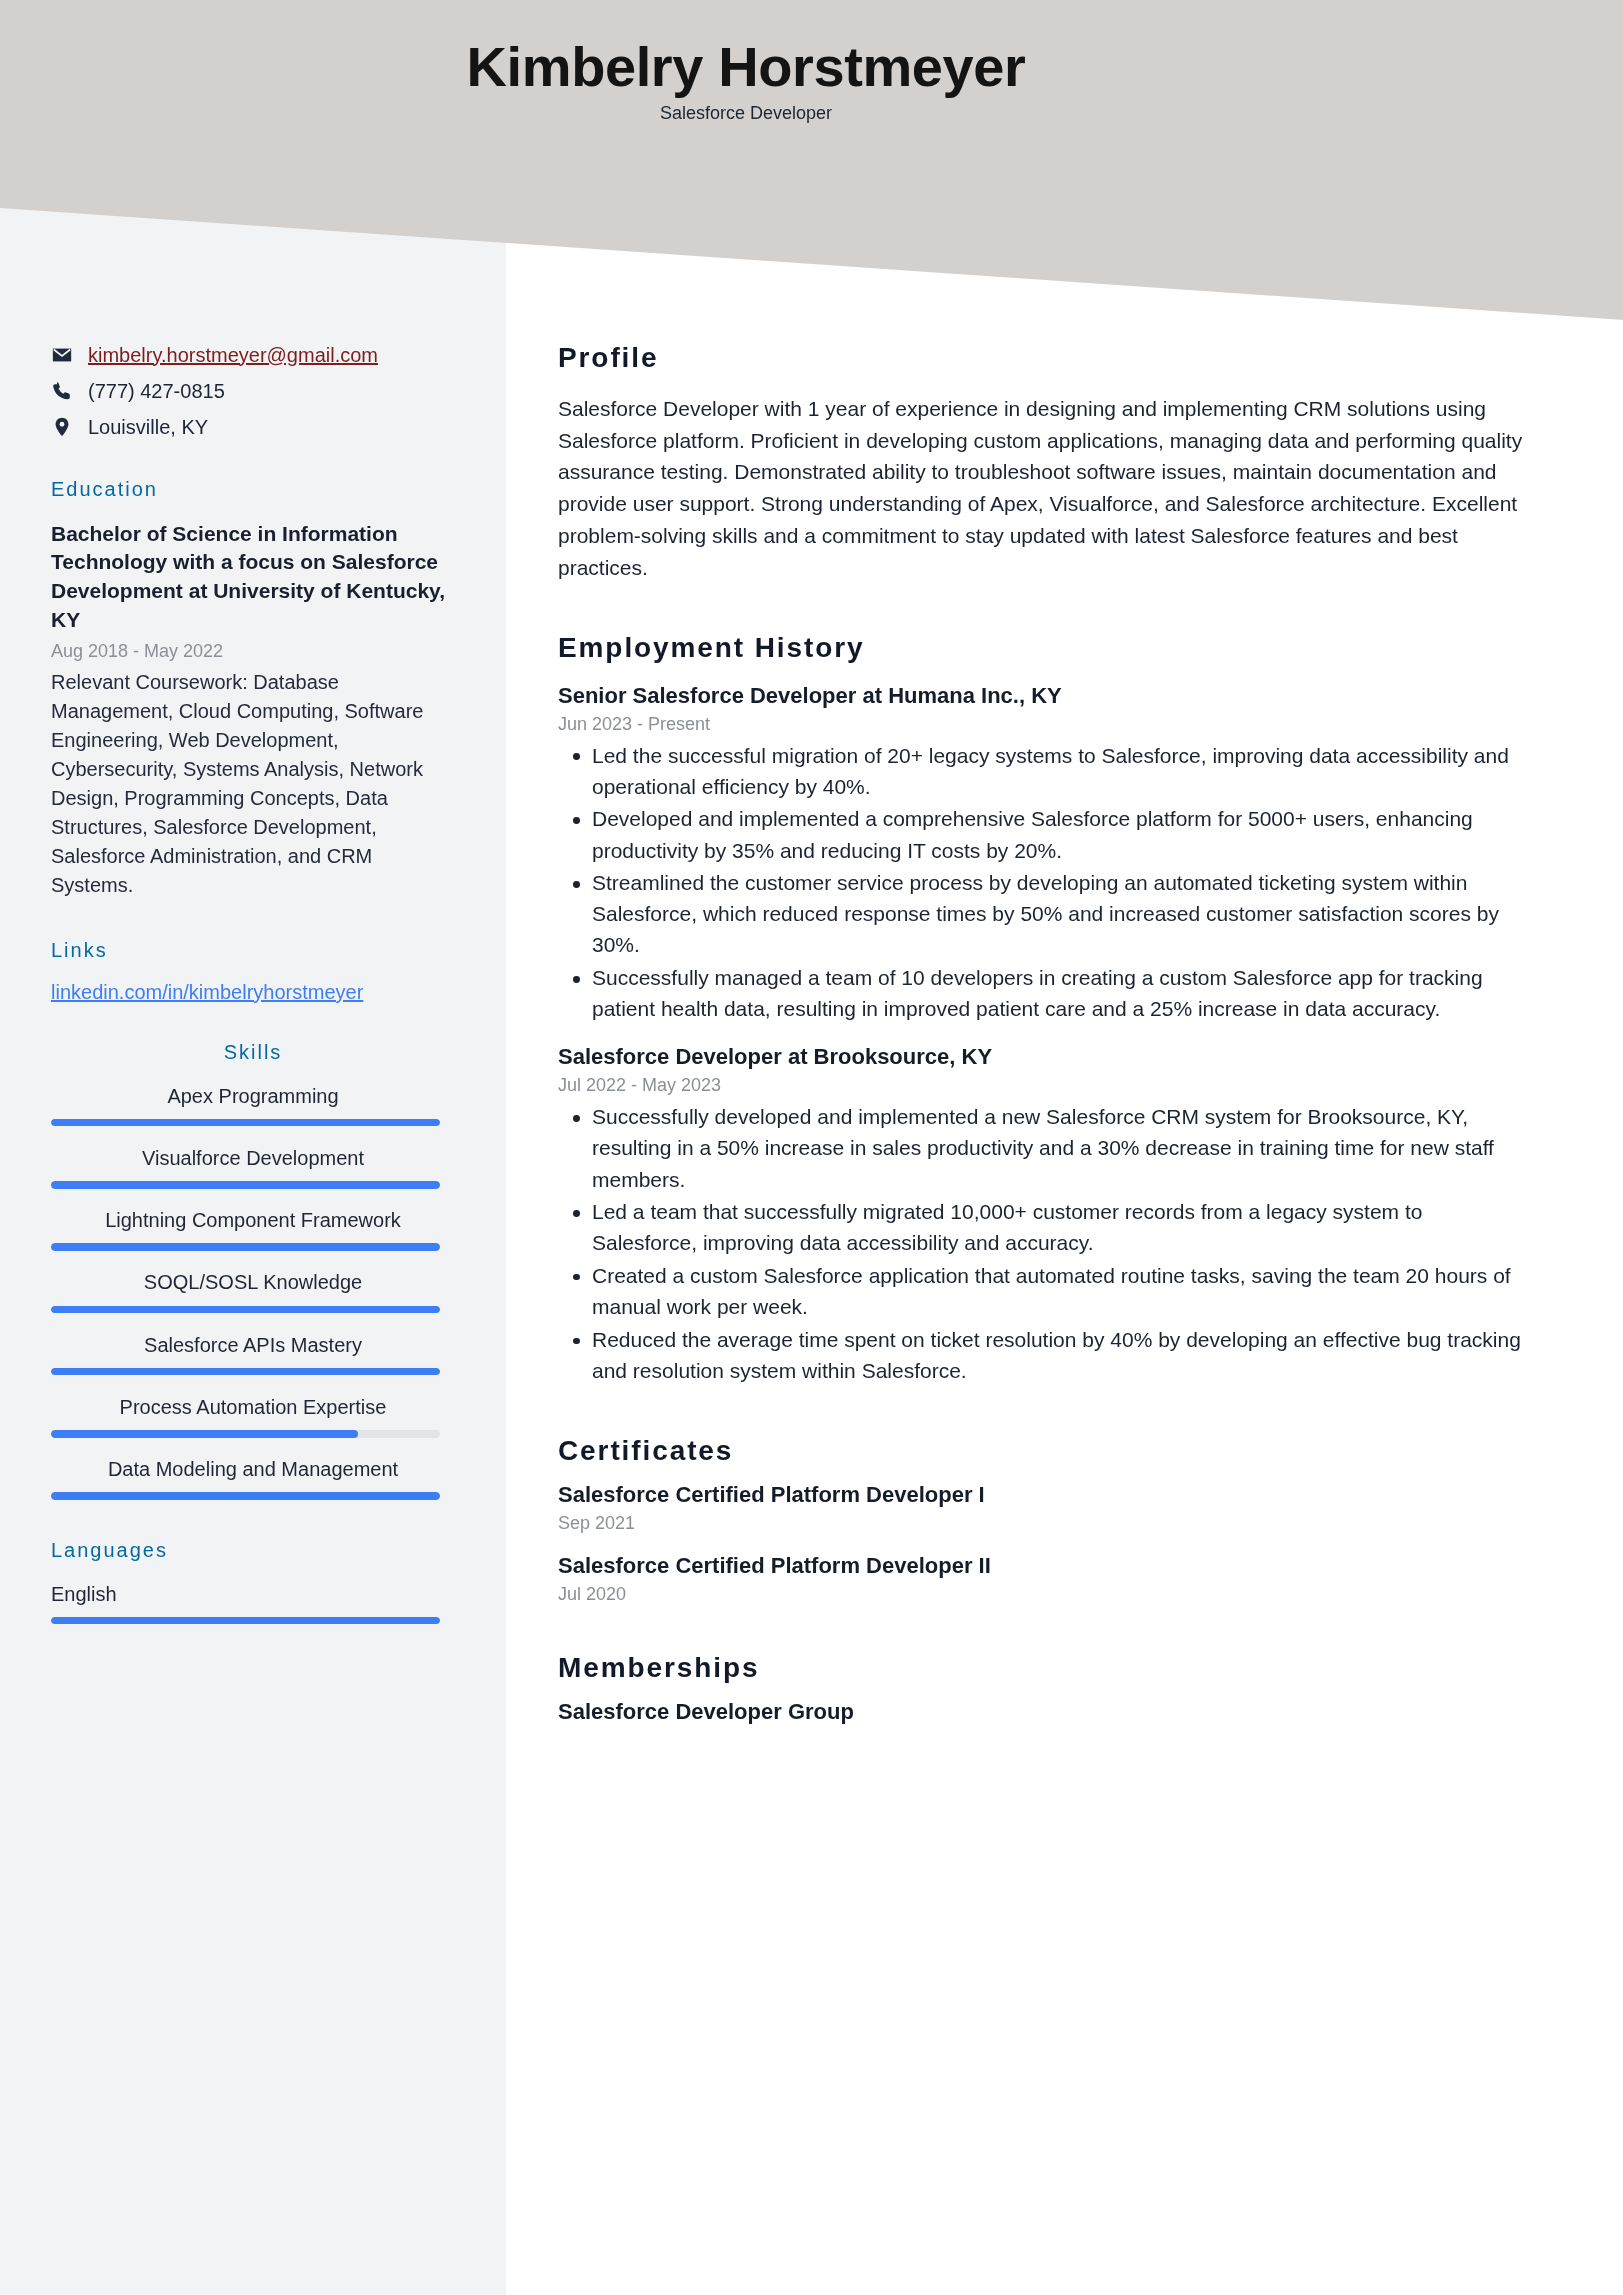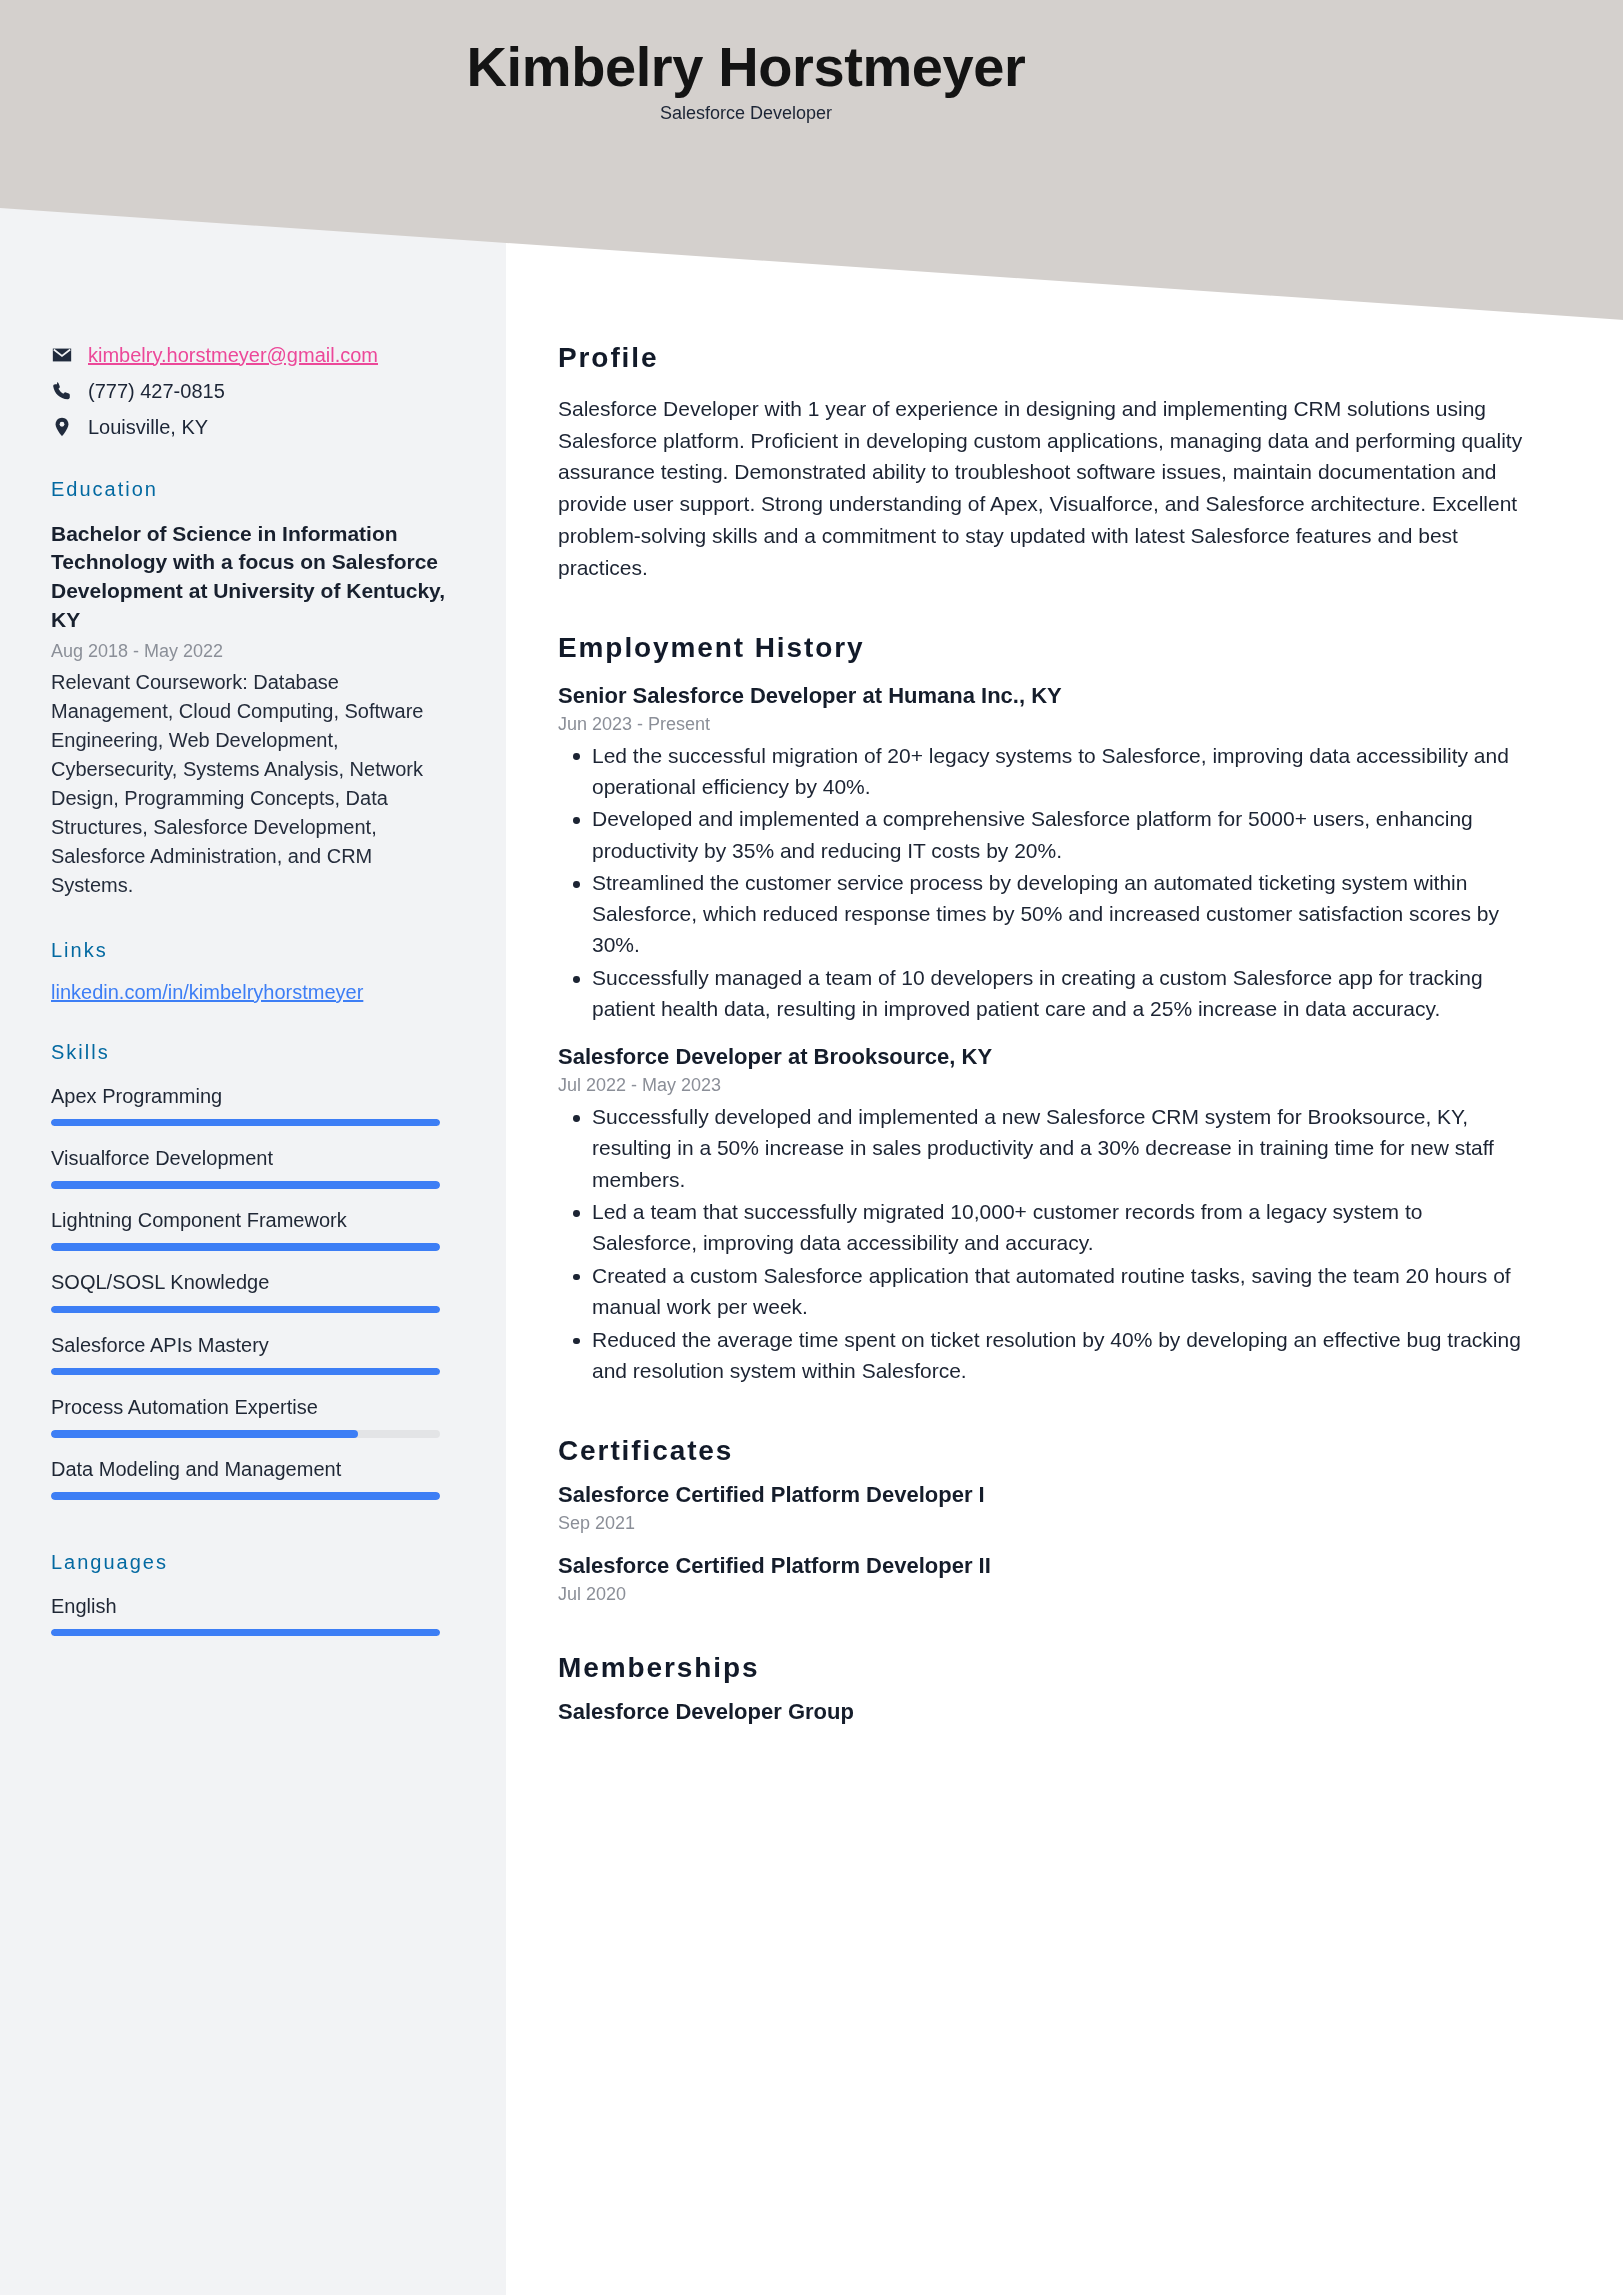--- a/index.html
+++ b/index.html
@@ -85,21 +85,21 @@
     color:#212b3d;
   }
   .contact-ico svg { display:block; }
   .contact-txt {
     font-size:20px;
     line-height:1.2;
     color:#1c2536;
     white-space:nowrap;
   }
   .contact-txt.link {
-    color:#ec4899;
+    color:#7f1d1d;
     text-decoration:underline;
   }
 
   .side-heading {
     font-size:20px;
     font-weight:400;
     letter-spacing:2px;
     color:#0369a1;
     margin-bottom:18.6px;
   }
@@ -123,21 +123,21 @@
   }
 
   .links-block { margin-top:39px; margin-bottom:37px; }
   .link-item {
     font-size:20px;
     color:#3d7ef5;
     text-decoration:underline;
     white-space:nowrap;
   }
 
-  .skills-block { margin-bottom:51px; }
+  .skills-block { margin-bottom:39px;text-align:center; }
   .skill-row { margin-bottom:18.6px; }
   .skill-label {
     font-size:20px;
     line-height:1.38;
     color:#1f2735;
     margin-bottom:8.5px;
   }
   .skill-track {
     position:relative;
     width:389px; height:7.6px;

